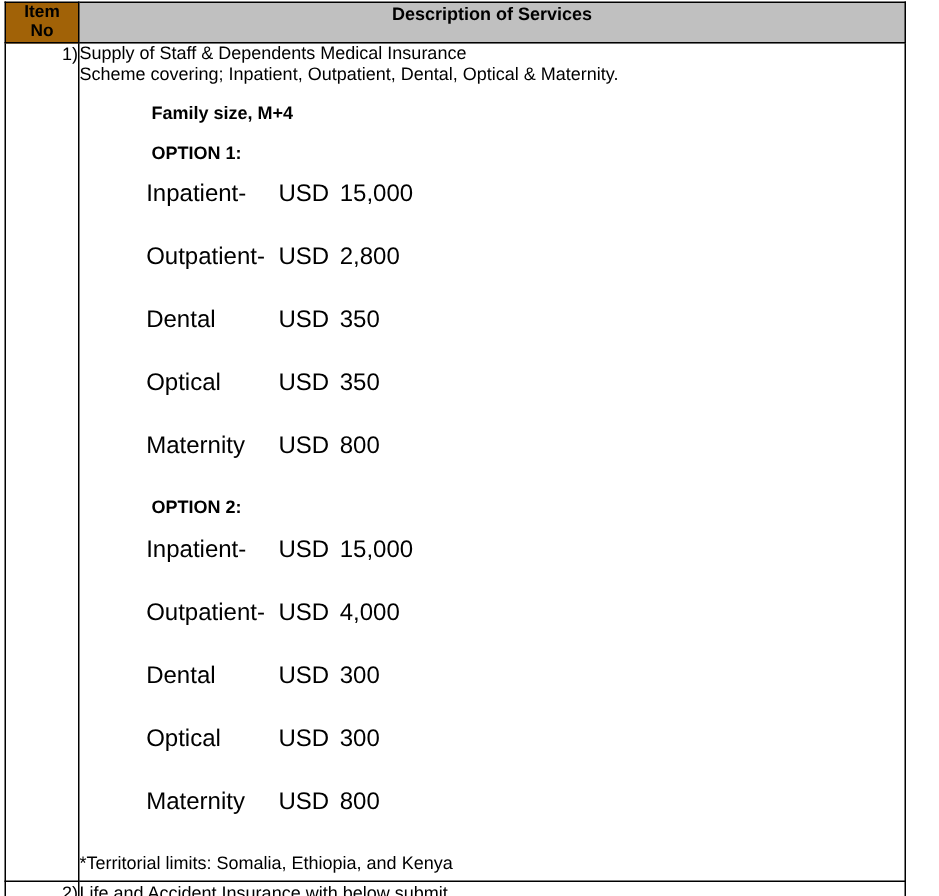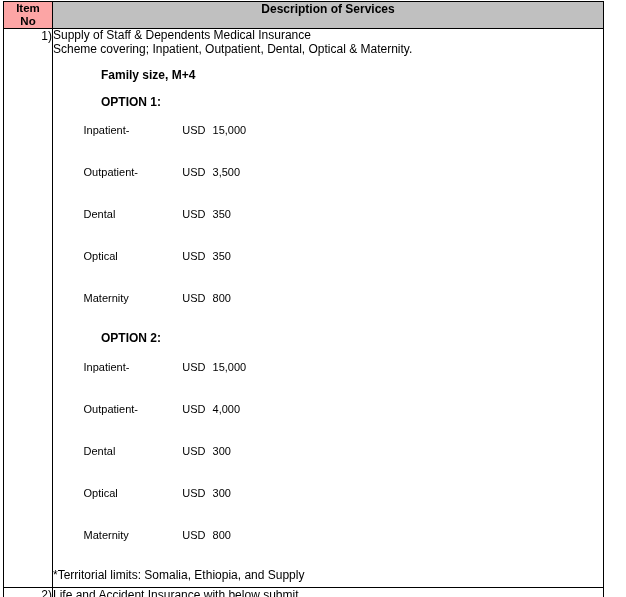--- a/index.html
+++ b/index.html
@@ -26,21 +26,21 @@
 
   .doc-table td, .doc-table th {
     border: 1px solid #000000;
     vertical-align: top;
     padding: 0;
   }
 
   
   .hdr-itemno {
     width: 48px;
-    background: #fca5a5;
+    background: #a16207;
     text-align: center;
     font-weight: bold;
     font-size: 11.5px;
     line-height: 13px;
     padding: 3px 2px 4px 2px;
     vertical-align: top;
   }
   .hdr-desc {
     background: #c0c0c0;
     text-align: center;
@@ -67,21 +67,21 @@
   }
 
   .line { white-space: nowrap; }
   .bold { font-weight: bold; margin-left: 48px; }
   .spacer-xs { height: 5px; }
   .spacer-md { height: 13px; }
 
   
   .money-row {
     display: block;
-    font-size: 11px;
+    font-size: 16px;
     line-height: 14px;
     white-space: pre;
   }
   .m-label { display: inline-block; width: 84px; }
   .m-cur   { display: inline-block; width: 38px; text-align: right; }
   .m-amt   { display: inline-block; padding-left: 7px; }
 
   
   .para {
     display: block;
@@ -118,21 +118,21 @@
         <span class="line bold">Family size, M+4</span>
 
         <div class="spacer-md"></div>
 
         
         <span class="line bold">OPTION 1:</span>
         <span class="money-row">
           <span class="m-label">Inpatient-</span><span class="m-cur">USD</span><span class="m-amt">15,000</span>
         </span>
         <span class="money-row">
-          <span class="m-label">Outpatient-</span><span class="m-cur">USD</span><span class="m-amt">3,500</span>
+          <span class="m-label">Outpatient-</span><span class="m-cur">USD</span><span class="m-amt">2,800</span>
         </span>
         <span class="money-row">
           <span class="m-label">Dental</span><span class="m-cur">USD</span><span class="m-amt">350</span>
         </span>
         <span class="money-row">
           <span class="m-label">Optical</span><span class="m-cur">USD</span><span class="m-amt">350</span>
         </span>
         <span class="money-row">
           <span class="m-label">Maternity</span><span class="m-cur">USD</span><span class="m-amt">800</span>
         </span>
@@ -152,21 +152,21 @@
         </span>
         <span class="money-row">
           <span class="m-label">Optical</span><span class="m-cur">USD</span><span class="m-amt">300</span>
         </span>
         <span class="money-row">
           <span class="m-label">Maternity</span><span class="m-cur">USD</span><span class="m-amt">800</span>
         </span>
 
         <div class="spacer-md"></div>
 
-        <span class="line">*Territorial limits: Somalia, Ethiopia, and Supply</span>
+        <span class="line">*Territorial limits: Somalia, Ethiopia, and Kenya</span>
 
         <div class="spacer-xs"></div>
       </td>
     </tr>
 
     <tr>
       <td class="cell-no">2)</td>
       <td class="cell-desc">
 
         <span class="para tight">Life and Accident Insurance with below submit.</span>

